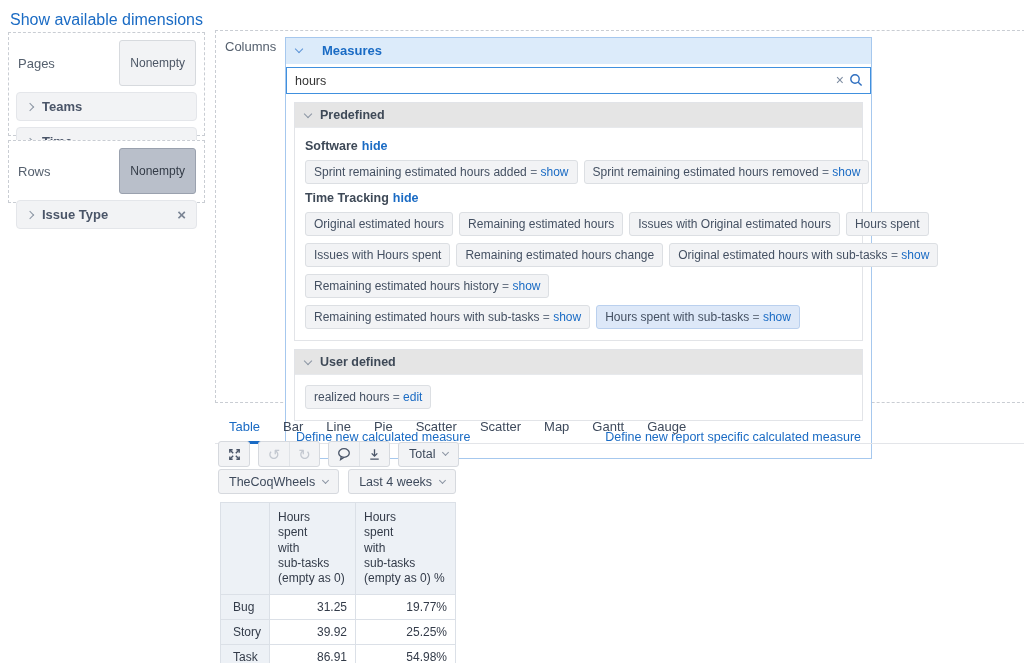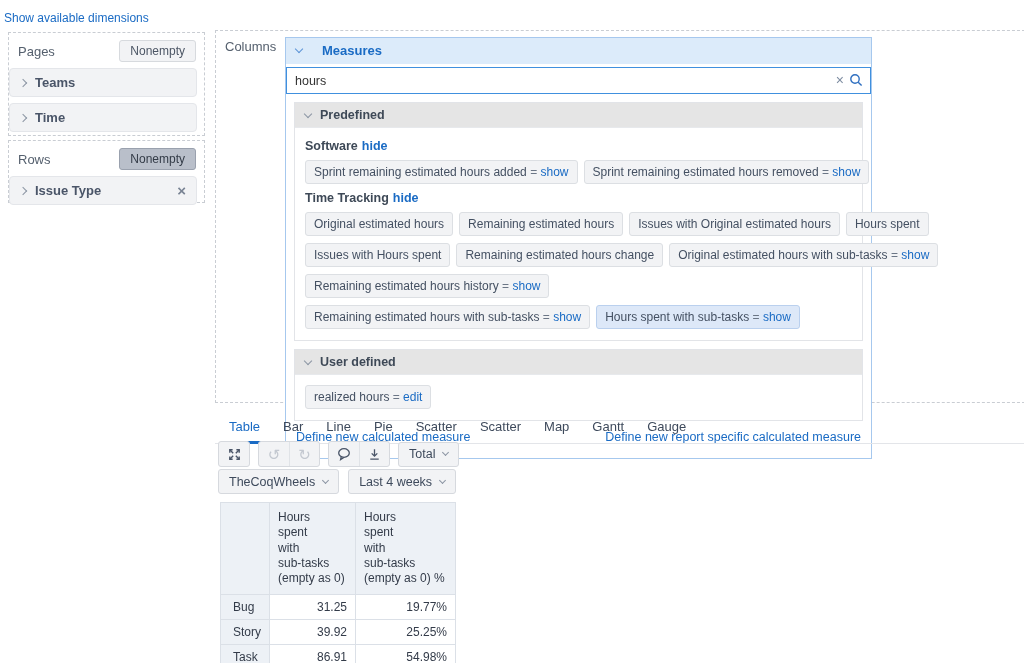--- a/index.html
+++ b/index.html
@@ -4,35 +4,35 @@
 <style>
   * { box-sizing: border-box; margin: 0; padding: 0; }
   html,body { width:1024px; height:663px; }
   body {
     position: relative; overflow: hidden; background:#fff;
     font-family:"Liberation Sans", sans-serif; font-size:13px; color:#3e4a5c;
   }
   a, .link { color:#1a6bc4; text-decoration:none; cursor:pointer; }
 
   
-  .top-link { position:absolute; left:4px; top:11px; font-size:12px; }
+  .top-link { position:absolute; left:10px; top:11px; font-size:16px; }
 
   
   .dash-panel { position:absolute; border:1px dashed #c9cdd3; background:#fff; }
   #pages-panel { left:8px; top:32px; width:197px; height:104px; }
   #rows-panel  { left:8px; top:140px; width:197px; height:63px; }
   .dp-head { display:flex; justify-content:space-between; align-items:center; padding:7px 8px 0 9px; }
   .dp-title { font-size:13px; color:#55606e; }
   .nonempty-btn {
     font-size:12px; color:#4c5665; background:#f2f3f5; border:1px solid #d7dade;
-    border-radius:3px; padding:3px 10px; cursor:pointer; font-family:inherit;
+    border-radius:3px; padding:15px 10px; cursor:pointer; font-family:inherit;
   }
   .nonempty-btn.active { background:#b9bfca; border-color:#9aa1ae; color:#333b47; }
   .dim-item {
-    margin:6px 7px 0 0; height:29px; background:#f2f3f5; border:1px solid #e4e6ea;
+    margin:6px 7px 0 7px; height:29px; background:#f2f3f5; border:1px solid #e4e6ea;
     border-radius:4px; display:flex; align-items:center; padding:0 10px; gap:9px;
     font-weight:bold; color:#4a5568; cursor:pointer;
   }
   .dim-x { margin-left:auto; color:#7a8494; font-size:15px; line-height:1; cursor:pointer; }
 
   .chev { display:inline-block; width:6px; height:6px; border-right:1.6px solid #8b95a3; border-bottom:1.6px solid #8b95a3; }
   .chev.right { transform:rotate(-45deg); }
   .chev.down  { transform:rotate(45deg); margin-top:-3px; }
   .chev.blue  { border-color:#5b93d6; }
 

